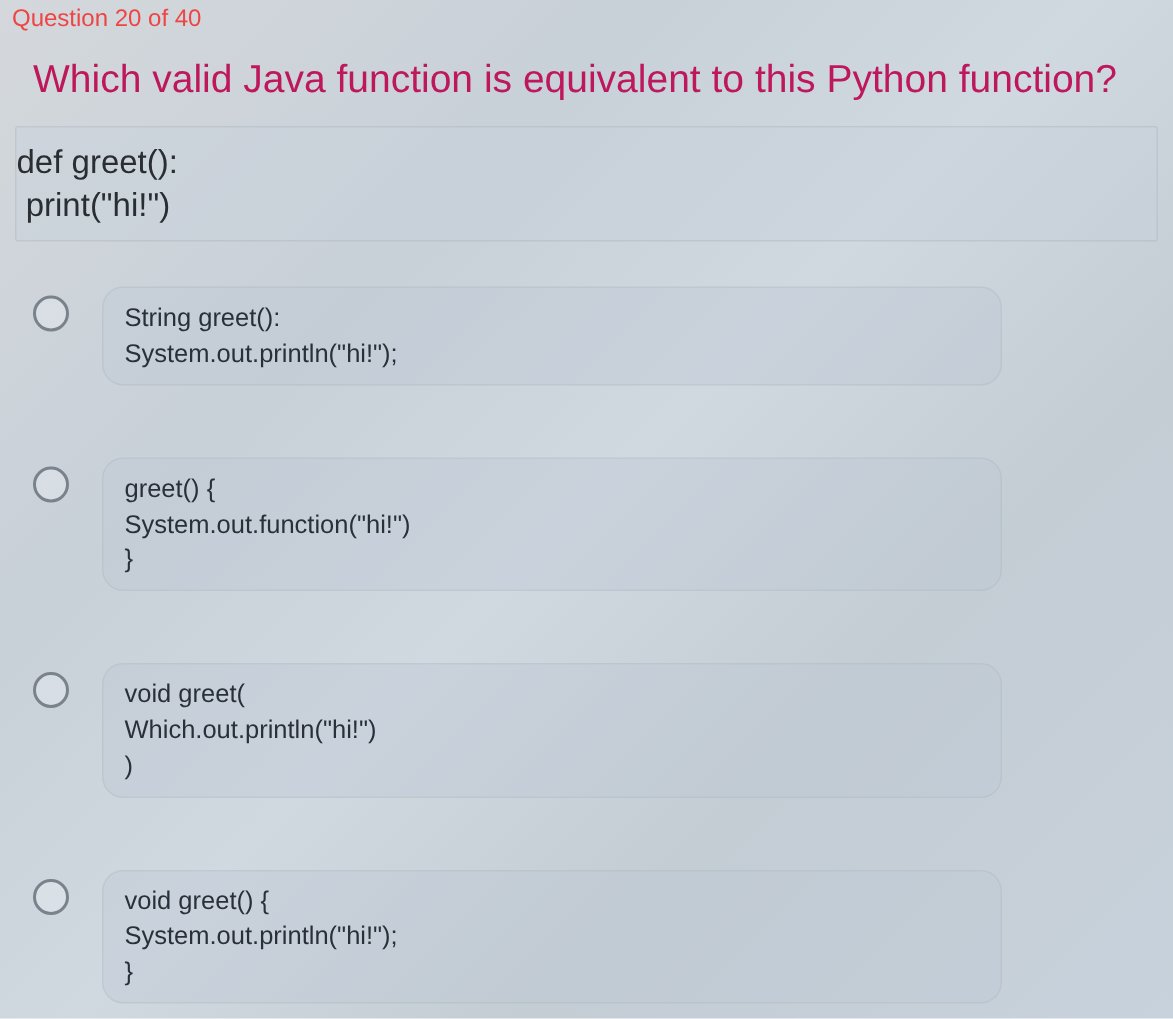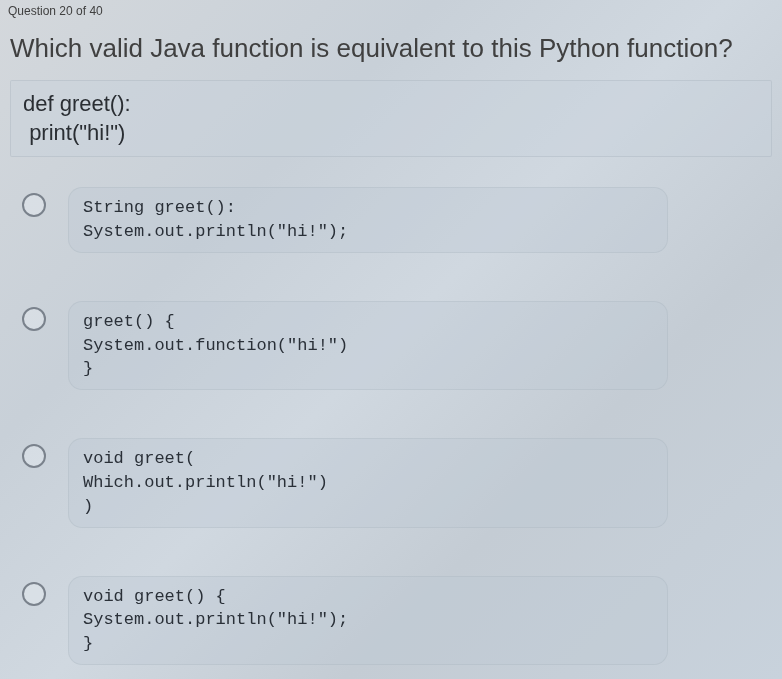--- a/index.html
+++ b/index.html
@@ -10,38 +10,38 @@
     body {
       width: 782px;
       height: 679px;
       background: linear-gradient(135deg, #d4d8dc 0%, #c8d0d8 30%, #d0d8e0 50%, #c4ccd4 70%, #c8d2dc 100%);
       font-family: 'Segoe UI', Arial, sans-serif;
       color: #2a2e33;
       padding: 0;
       overflow: hidden;
     }
     .question-counter {
-      font-size: 12px;
-      color: #404040;
+      font-size: 16px;
+      color: #ef4444;
       padding: 4px 21px 8px 8px;
       font-weight: 400;
     }
     .question-text {
       font-size: 26px;
-      color: #404040;
-      padding: 6px 10px 14px 10px;
+      color: #be185d;
+      padding: 6px 10px 14px 22px;
       font-weight: 400;
       line-height: 1.3;
     }
     .code-block {
       background: rgba(200, 210, 220, 0.4);
       border: 1px solid rgba(160, 170, 180, 0.3);
       border-radius: 2px;
       margin: 0 10px 30px 10px;
-      padding: 8px 12px;
+      padding: 8px 0;
       font-family: 'Segoe UI', Arial, sans-serif;
       font-size: 22px;
       color: #2a2e33;
       line-height: 1.35;
       white-space: pre-wrap;
     }
     .options {
       padding: 0 10px;
     }
     .option {
@@ -59,21 +59,21 @@
       flex-shrink: 0;
       margin-top: 6px;
       margin-left: 12px;
       margin-right: 22px;
     }
     .option-code {
       background: rgba(190, 200, 212, 0.35);
       border: 1px solid rgba(160, 170, 180, 0.25);
       border-radius: 14px;
       padding: 8px 14px;
-      font-family: Liberation Mono, monospace;
+      font-family: Liberation Sans, sans-serif;
       font-size: 17px;
       color: #2a3038;
       line-height: 1.4;
       white-space: pre-wrap;
       flex: 1;
       max-width: 600px;
     }
   </style>
 </head>
 <body>

